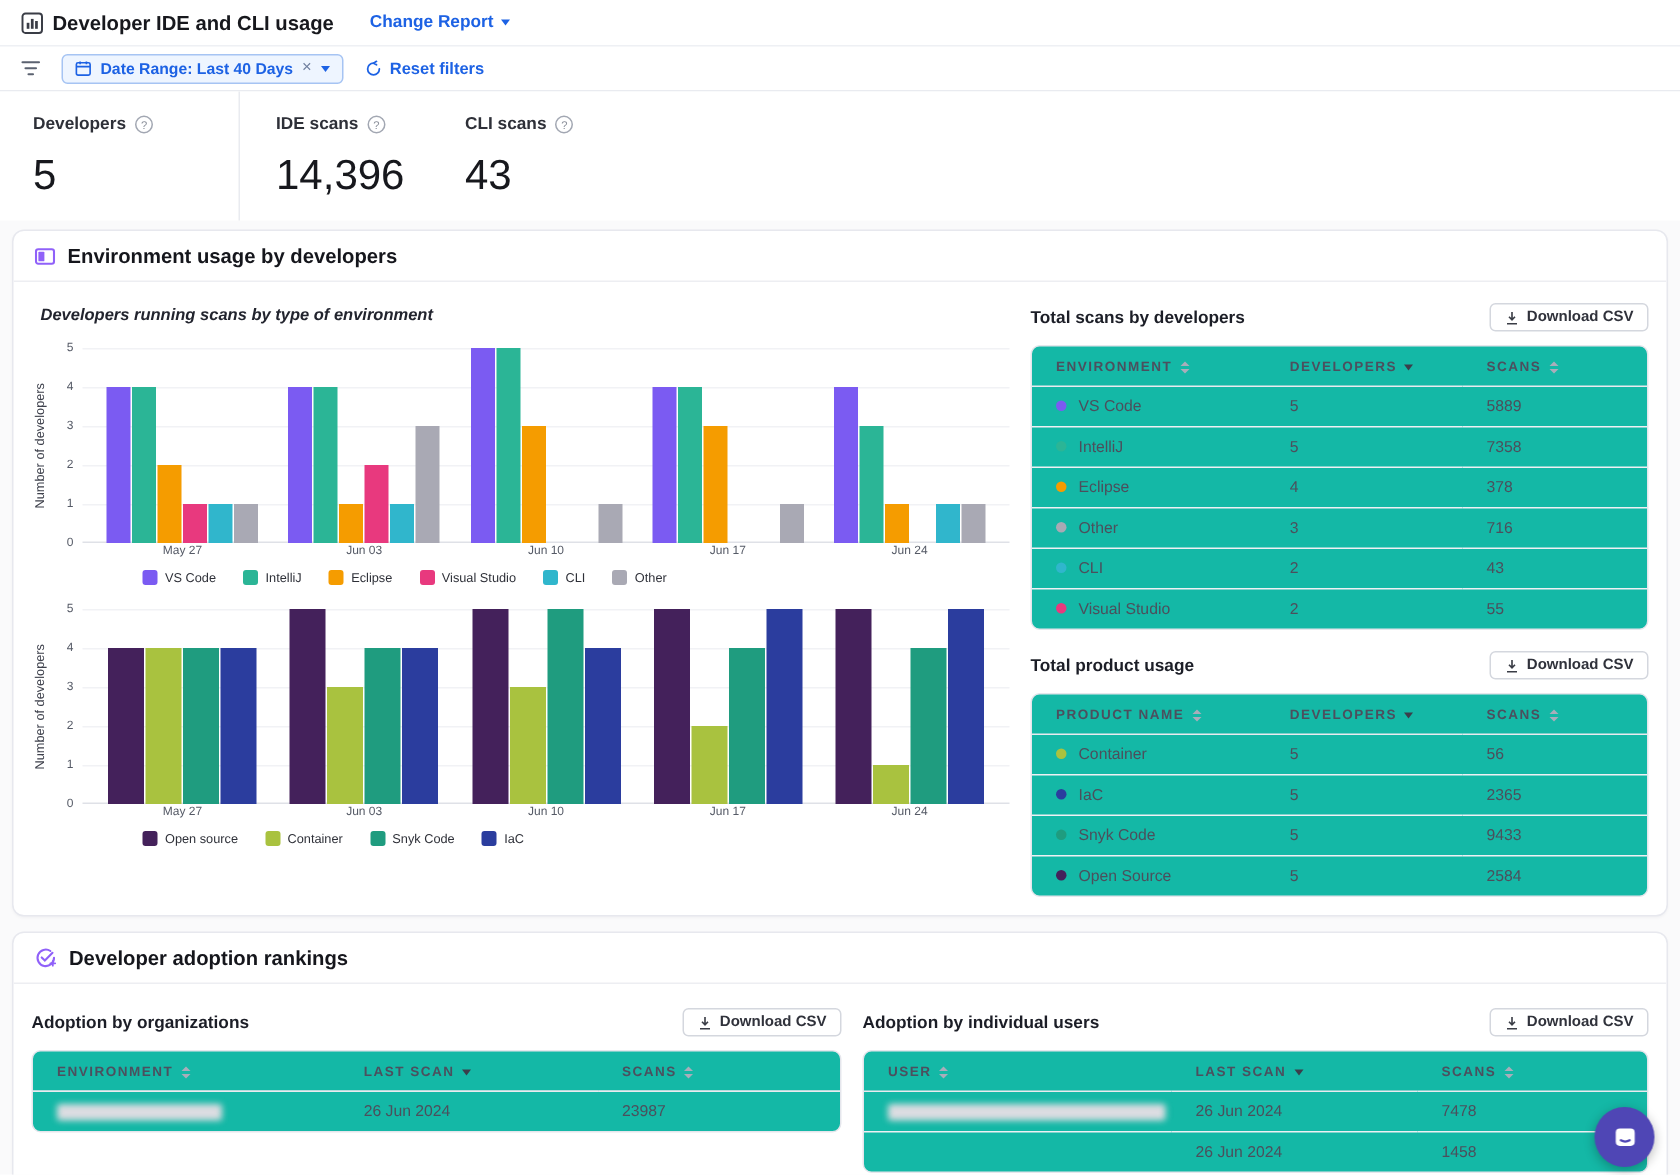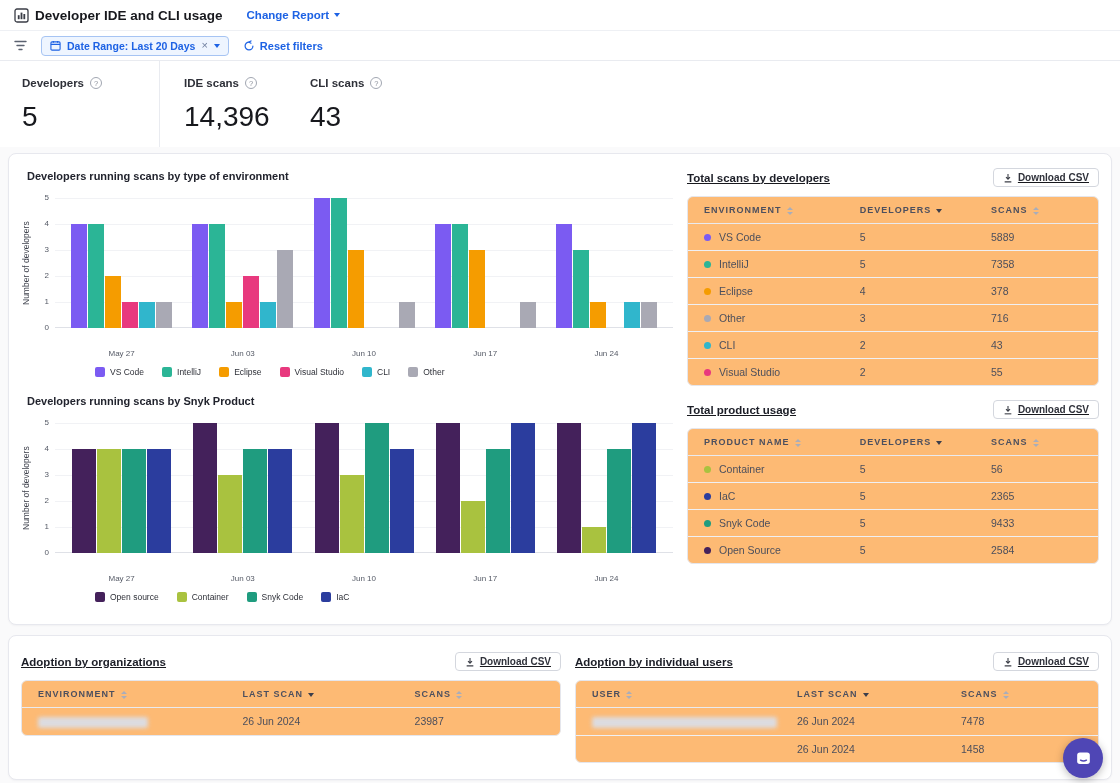--- a/index.html
+++ b/index.html
@@ -62,50 +62,50 @@
   .panel + .panel { margin-top: 10px; }
   .panel-header {
     display: flex; align-items: center; gap: 8px; padding: 9px 14px;
     border-bottom: 1px solid #edeef2;
   }
   .panel-title { font-size: 13.5px; font-weight: 700; color: #15161c; }
   .env-body { display: flex; padding: 8px 12px 12px; }
   .charts-col { width: 652px; }
   .tables-col { flex: 1; min-width: 0; padding-left: 14px; }
   
-  .chart-title { font-size: 11px; font-weight: 700; color: #22242e; margin: 8px 0 16px 6px; }
+  .chart-title { font-size: 11px; font-weight: 700; color: #22242e; margin: 8px 0 16px 6px; font-style: italic; }
   .chart-body { display: flex; }
   .y-title {
     writing-mode: vertical-rl; transform: rotate(180deg); height: 130px;
     font-size: 8.5px; color: #3e414c; text-align: center; width: 14px;
   }
   .y-ticks { position: relative; width: 20px; height: 130px; }
   .tick { position: absolute; right: 6px; font-size: 8px; color: #555a66; }
   .plot-area { flex: 1; }
   .plot { position: relative; height: 130px; display: flex; align-items: flex-end; padding: 0 6px; }
   .gridline { position: absolute; left: 0; right: 0; height: 1px; background: #f1f2f5; z-index: 0; }
   .gridline.zero { background: #dfe1e7; }
   .bar-group { flex: 1; display: flex; justify-content: center; align-items: flex-end; height: 100%; position: relative; z-index: 1; }
   .bar-slot { display: flex; justify-content: center; align-items: flex-end; }
-  .x-labels { display: flex; padding: 0 6px; margin-top: 21px; }
+  .x-labels { display: flex; padding: 0 6px; margin-top: 0; }
   .x-label { flex: 1; text-align: center; font-size: 8px; color: #555a66; }
   .legend { display: flex; gap: 18px; margin: 9px 0 10px 40px; }
   .legend-item { display: flex; align-items: center; gap: 5px; }
   .swatch { width: 10px; height: 10px; border-radius: 2px; display: inline-block; }
   .legend-label { font-size: 8.5px; color: #2e3038; }
   .chart + .chart { margin-top: 6px; }
   
-  .section-head { display: flex; justify-content: space-between; align-items: center; margin: 6px 0 9px; text-decoration: underline; }
+  .section-head { display: flex; justify-content: space-between; align-items: center; margin: 6px 0 9px; }
   .section-title { font-size: 11.5px; font-weight: 700; color: #1c1e27; }
   .btn-csv {
     display: flex; align-items: center; gap: 5px; background: #fff;
     border: 1px solid #d4d7de; border-radius: 4px; padding: 3px 9px;
     font-family: inherit; font-size: 10px; font-weight: 600; color: #30323b; cursor: pointer;
   }
-  .tbl-wrap { border: 1px solid #e5e6ec; border-radius: 6px; overflow: hidden; background: #fdba74; }
+  .tbl-wrap { border: 1px solid #e5e6ec; border-radius: 6px; overflow: hidden; background: #14b8a6; }
   table { width: 100%; border-collapse: collapse; }
   th {
     font-size: 9px; letter-spacing: 1px; color: #4c4f5e; font-weight: 700;
     text-align: left; padding: 8px 4px 8px 16px; border-bottom: 1px solid #e9eaef;
     white-space: nowrap; cursor: pointer;
   }
   th:nth-child(1) { width: 38%; } th:nth-child(2) { width: 32%; } th:nth-child(3) { width: 30%; }
   td { font-size: 10.5px; color: #4c4f5c; padding: 7px 4px 7px 16px; border-bottom: 1px solid #eff0f4; }
   tr:last-child td { border-bottom: none; }
   .dot { width: 7px; height: 7px; border-radius: 50%; display: inline-block; margin-right: 8px; vertical-align: 0; }
@@ -152,21 +152,21 @@
         <path d="M1 1.5h11M3 5.5h7M5 9.5h3" stroke="#5b6270" stroke-width="1.4" stroke-linecap="round"></path>
       </svg>
   </span>
   <div class="chip">
     <span class="icon">
       <svg width="11" height="11" viewBox="0 0 12 12">
           <rect x="1" y="2" width="10" height="9" rx="1.2" fill="none" stroke="#1d62e4" stroke-width="1.2"></rect>
           <path d="M1 4.8h10M3.7 1v2M8.3 1v2" stroke="#1d62e4" stroke-width="1.2"></path>
         </svg>
     </span>
-    <span>Date Range: Last 20 Days</span>
+    <span>Date Range: Last 40 Days</span>
     <span class="close">×</span>
     <span class="caret-down"></span>
   </div>
   <div class="reset">
     <span class="icon">
       <svg width="12" height="12" viewBox="0 0 12 12">
           <path d="M9.9 6A3.9 3.9 0 1 1 6 2.1" fill="none" stroke="#1d62e4" stroke-width="1.2" stroke-linecap="round"></path>
           <path d="M6 2.1 8 .9M6 2.1l2 1.1" stroke="#1d62e4" stroke-width="1.2" stroke-linecap="round"></path>
         </svg>
     </span>
@@ -194,20 +194,29 @@
       <span>CLI scans</span>
       <span class="help-circle">?</span>
     </div>
     <div class="stat-value">43</div>
   </div>
 </section>
 
 <main class="content">
 
   <section class="panel">
+    <div class="panel-header">
+      <span class="icon">
+        <svg width="14" height="14" viewBox="0 0 14 14">
+            <rect x="1" y="2.2" width="12" height="9.6" rx="1.5" fill="none" stroke="#9061F9" stroke-width="1.4"></rect>
+            <rect x="2.6" y="3.8" width="4" height="6.4" rx=".6" fill="#9061F9"></rect>
+          </svg>
+      </span>
+      <span class="panel-title">Environment usage by developers</span>
+    </div>
     <div class="env-body">
       <div class="charts-col">
 
         <div class="chart">
           <div class="chart-title">Developers running scans by type of environment</div>
           <div class="chart-body">
             <div class="y-title">Number of developers</div>
             <div class="y-ticks">
                 <div class="tick" style="top: 125px;">0</div>
                 <div class="tick" style="top: 99px;">1</div>
@@ -346,21 +355,20 @@
                   <div class="legend-item">
                     <span class="swatch" style="background: rgb(169, 169, 180);"></span>
                     <span class="legend-label">Other</span>
                   </div>
                 </div>
             </div>
           </div>
         </div>
 
         <div class="chart">
-          <div class="chart-title">Developers running scans by Snyk Product</div>
           <div class="chart-body">
             <div class="y-title">Number of developers</div>
             <div class="y-ticks">
                 <div class="tick" style="top: 125px;">0</div>
                 <div class="tick" style="top: 99px;">1</div>
                 <div class="tick" style="top: 73px;">2</div>
                 <div class="tick" style="top: 47px;">3</div>
                 <div class="tick" style="top: 21px;">4</div>
                 <div class="tick" style="top: -5px;">5</div>
               </div>
@@ -599,20 +607,30 @@
                 </table>
               </div>
             </div>
         </div>
 
       </div>
     </div>
   </section>
 
   <section class="panel">
+    <div class="panel-header">
+      <span class="icon">
+        <svg width="15" height="15" viewBox="0 0 15 15">
+            <path d="M13 7.5A5.5 5.5 0 1 1 10.6 3" fill="none" stroke="#9061F9" stroke-width="1.4" stroke-linecap="round"></path>
+            <path d="M4.8 7.3l2.1 2.1L12 4.2" fill="none" stroke="#9061F9" stroke-width="1.4" stroke-linecap="round"></path>
+            <path d="M12.2 9.6v3.2M10.6 11.2h3.2" stroke="#9061F9" stroke-width="1.2" stroke-linecap="round"></path>
+          </svg>
+      </span>
+      <span class="panel-title">Developer adoption rankings</span>
+    </div>
     <div class="adoption-body">
 
       <div class="adoption-col left">
         <div class="section-head">
           <span class="section-title">Adoption by organizations</span>
           <button class="btn-csv">
             <span class="icon">
               <svg width="10" height="10" viewBox="0 0 12 12">
                   <path d="M6 1.2v6M3.6 5 6 7.4 8.4 5" fill="none" stroke="#3a3d46" stroke-width="1.3"></path>
                   <path d="M2 10.6h8" stroke="#3a3d46" stroke-width="1.3"></path>

